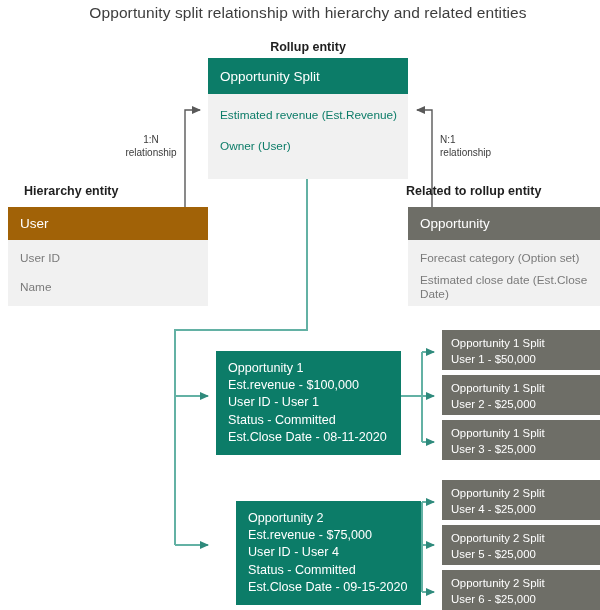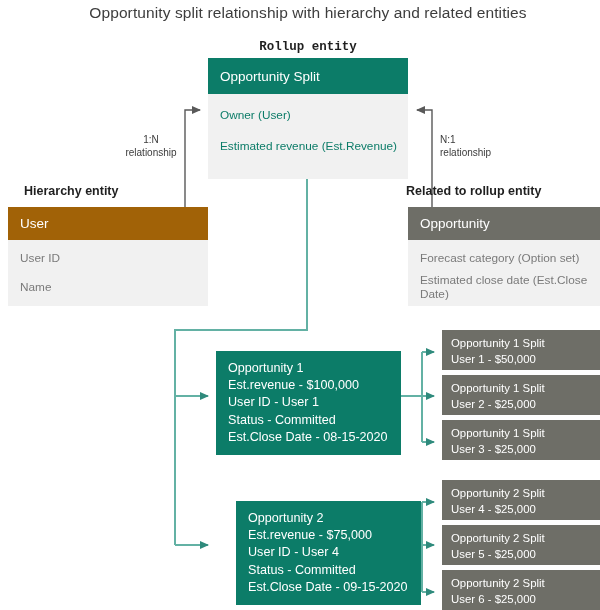--- a/index.html
+++ b/index.html
@@ -30,21 +30,21 @@
     color: #3d3d3d;
     letter-spacing: 0.1px;
   }
 
   
   .caption {
     font-size: 12.5px;
     font-weight: bold;
     color: #1f1f1f;
   }
-  .cap-rollup { left: 200px; top: 40px; width: 200px; text-align: center; font-family: Liberation Mono, monospace; }
+  .cap-rollup { left: 200px; top: 40px; width: 200px; text-align: center; }
   .cap-hierarchy { left: 16px; top: 184px; }
   .cap-related { left: 398px; top: 184px; width: 200px; }
 
   
   .entity-head {
     font-size: 13.5px;
     color: #ffffff;
     padding-left: 12px;
     display: flex;
     align-items: center;
@@ -161,22 +161,22 @@
 
   <div class="abs page-title">Opportunity split relationship with hierarchy and related entities</div>
 
   <div class="abs caption cap-rollup">Rollup entity</div>
   <div class="abs caption cap-hierarchy">Hierarchy entity</div>
   <div class="abs caption cap-related">Related to rollup entity</div>
 
   <div class="abs" id="rollup-card">
     <div class="entity-head">Opportunity Split</div>
     <div class="entity-body">
+      <div class="entity-row">Estimated revenue (Est.Revenue)</div>
       <div class="entity-row">Owner (User)</div>
-      <div class="entity-row">Estimated revenue (Est.Revenue)</div>
     </div>
   </div>
 
   <div class="abs" id="user-card">
     <div class="entity-head">User</div>
     <div class="entity-body">
       <div class="entity-row">User ID</div>
       <div class="entity-row">Name</div>
     </div>
   </div>
@@ -196,21 +196,21 @@
   <div class="abs rel-label" id="rel-right">
     <div>N:1</div>
     <div>relationship</div>
   </div>
 
   <div class="abs opp-block" id="opp1-block">
     <div class="opp-line">Opportunity 1</div>
     <div class="opp-line">Est.revenue - $100,000</div>
     <div class="opp-line">User ID - User 1</div>
     <div class="opp-line">Status - Committed</div>
-    <div class="opp-line">Est.Close Date - 08-15-2020</div>
+    <div class="opp-line">Est.Close Date - 08-11-2020</div>
   </div>
 
   <div class="abs opp-block" id="opp2-block">
     <div class="opp-line">Opportunity 2</div>
     <div class="opp-line">Est.revenue - $75,000</div>
     <div class="opp-line">User ID - User 4</div>
     <div class="opp-line">Status - Committed</div>
     <div class="opp-line">Est.Close Date - 09-15-2020</div>
   </div>
 

